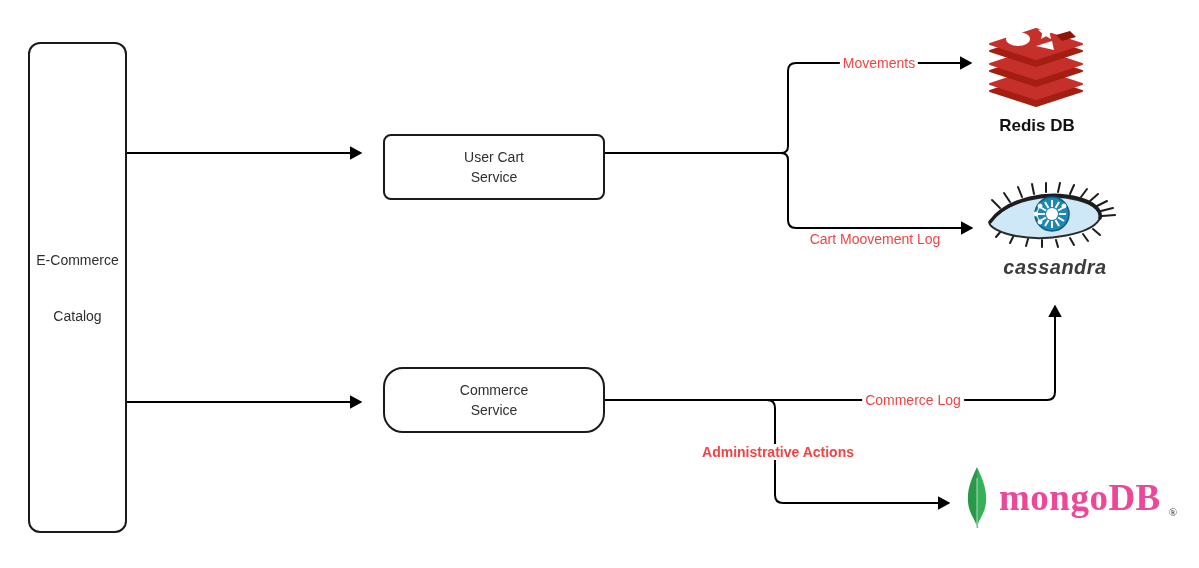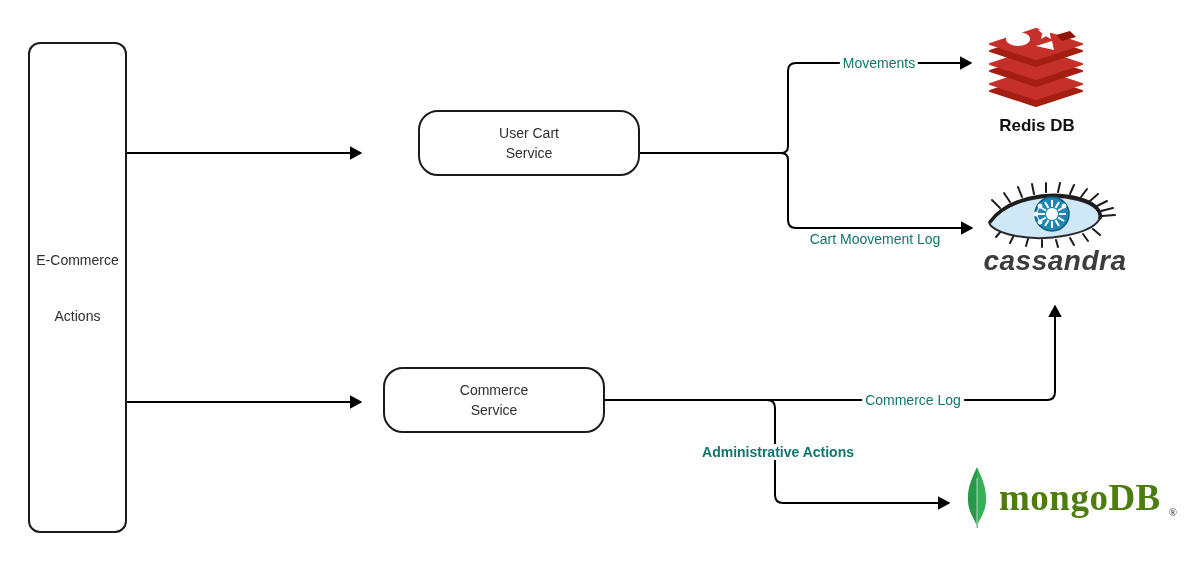--- a/index.html
+++ b/index.html
@@ -9,50 +9,50 @@
   }
   #connector-layer{position:absolute;left:0;top:0;z-index:1;}
   .node{
     position:absolute;z-index:2;display:flex;flex-direction:column;
     justify-content:center;align-items:center;text-align:center;
     background:#ffffff;border:2px solid #1a1a1a;
     font-size:14px;line-height:20px;color:#2f2f2f;
   }
   .node span{white-space:nowrap;}
   #node-ecommerce{left:28px;top:42px;width:95px;height:487px;border-radius:12px;gap:36px;}
-  #node-user-cart{left:383px;top:110px;width:218px;height:62px;border-radius:20px;margin-left:35px;}
+  #node-user-cart{left:383px;top:134px;width:218px;height:62px;border-radius:8px;}
   #node-commerce{left:383px;top:367px;width:218px;height:62px;border-radius:20px;}
   .edge-label{
     position:absolute;z-index:3;transform:translate(-50%,-50%);
-    background:#ffffff;padding:0 3px;font-size:14px;color:#0f766e;
+    background:#ffffff;padding:0 3px;font-size:14px;color:#ef4444;
     white-space:nowrap;
   }
   #label-movements{left:879px;top:63px;}
   #label-cart-moovement-log{left:875px;top:228px;margin-top:11px;}
   #label-catalog-log{left:913px;top:400px;}
   #label-administrative-actions{left:778px;top:452px;font-weight:bold;}
   .logo{position:absolute;z-index:2;}
   #redis-logo{left:984px;top:22px;}
   #redis-caption{
     position:absolute;z-index:2;left:1037px;top:116px;transform:translateX(-50%);
     font-size:17px;font-weight:bold;color:#111111;white-space:nowrap;
   }
   #cassandra-logo{left:986px;top:182px;}
   #cassandra-wordmark{
-    position:absolute;z-index:2;left:1055px;top:245px;transform:translateX(-50%);
-    font-size:28px;font-weight:bold;font-style:italic;color:#3c3c3c;
+    position:absolute;z-index:2;left:1055px;top:256px;transform:translateX(-50%);
+    font-size:20px;font-weight:bold;font-style:italic;color:#3c3c3c;
     letter-spacing:0.5px;white-space:nowrap;
   }
   #mongodb-logo{
     position:absolute;z-index:2;left:962px;top:466px;height:62px;
     display:flex;align-items:center;gap:7px;
   }
   #mongodb-wordmark{
     font-family:"Liberation Serif", serif;font-size:37px;font-weight:600;
-    color:#4d7c0f;letter-spacing:0.5px;white-space:nowrap;
+    color:#ec4899;letter-spacing:0.5px;white-space:nowrap;
   }
   #mongodb-registered{
     font-family:"Liberation Serif", serif;font-size:11px;color:#26333C;
     align-self:flex-end;margin-bottom:10px;margin-left:1px;
   }
 </style>
 </head>
 <body>
 
 <div id="canvas">
@@ -69,21 +69,21 @@
       <path d="M601,153 L781,153"></path>
       <path d="M781,153 Q788,153 788,146 L788,71 Q788,63 796,63 L960,63" marker-end="url(#arrow)"></path>
       <path d="M781,153 Q788,153 788,160 L788,220 Q788,228 796,228 L961,228" marker-end="url(#arrow)"></path>
       <path d="M601,400 L1047,400 Q1055,400 1055,392 L1055,317" marker-end="url(#arrow)"></path>
       <path d="M767,400 Q775,400 775,408 L775,495 Q775,503 783,503 L938,503" marker-end="url(#arrow)"></path>
     </g>
   </svg>
 
   <div class="node" id="node-ecommerce">
     <span>E-Commerce</span>
-    <span>Actions</span>
+    <span>Catalog</span>
   </div>
   <div class="node" id="node-user-cart">
     <span>User Cart</span>
     <span>Service</span>
   </div>
   <div class="node" id="node-commerce">
     <span>Commerce</span>
     <span>Service</span>
   </div>
 

